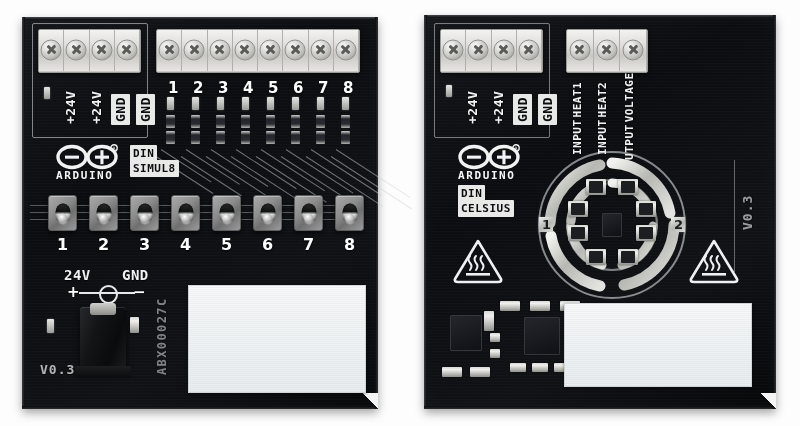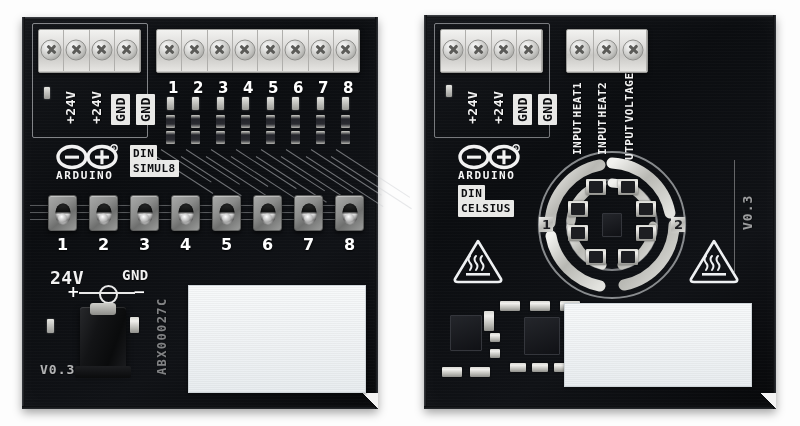--- a/index.html
+++ b/index.html
@@ -346,21 +346,21 @@
         <div class="sw" style="left: 272px; top: 178px;">
           <div class="cap"></div>
         </div>
         <div class="num" style="left: 281px; top: 218px; font-size: 16px;">7</div>
         <div class="sw" style="left: 313px; top: 178px;">
           <div class="cap"></div>
         </div>
         <div class="num" style="left: 322px; top: 218px; font-size: 16px;">8</div>
       </div>
 
-    <div class="silk" style="left:28px;top:250px;font-size:18px;">24V</div>
+    <div class="silk" style="left:42px;top:250px;font-size:14px;">24V</div>
     <div class="silk" style="left:100px;top:250px;font-size:14px;">GND</div>
     <div class="polarity" style="left:45px;top:266px;font-size:15px;">+</div>
     <div class="polarity" style="left:111px;top:266px;font-size:15px;">−</div>
     <div style="position:absolute;left:57px;top:275px;width:56px;height:2px;background:#e8e8e8;"></div>
     <div style="position:absolute;left:77px;top:268px;width:15px;height:15px;border-radius:50%;border:2px solid #e8e8e8;"></div>
 
     <div class="jack" style="left:58px;top:290px;width:46px;height:65px;">
       <div class="barrel"></div>
       <div class="base"></div>
     </div>

